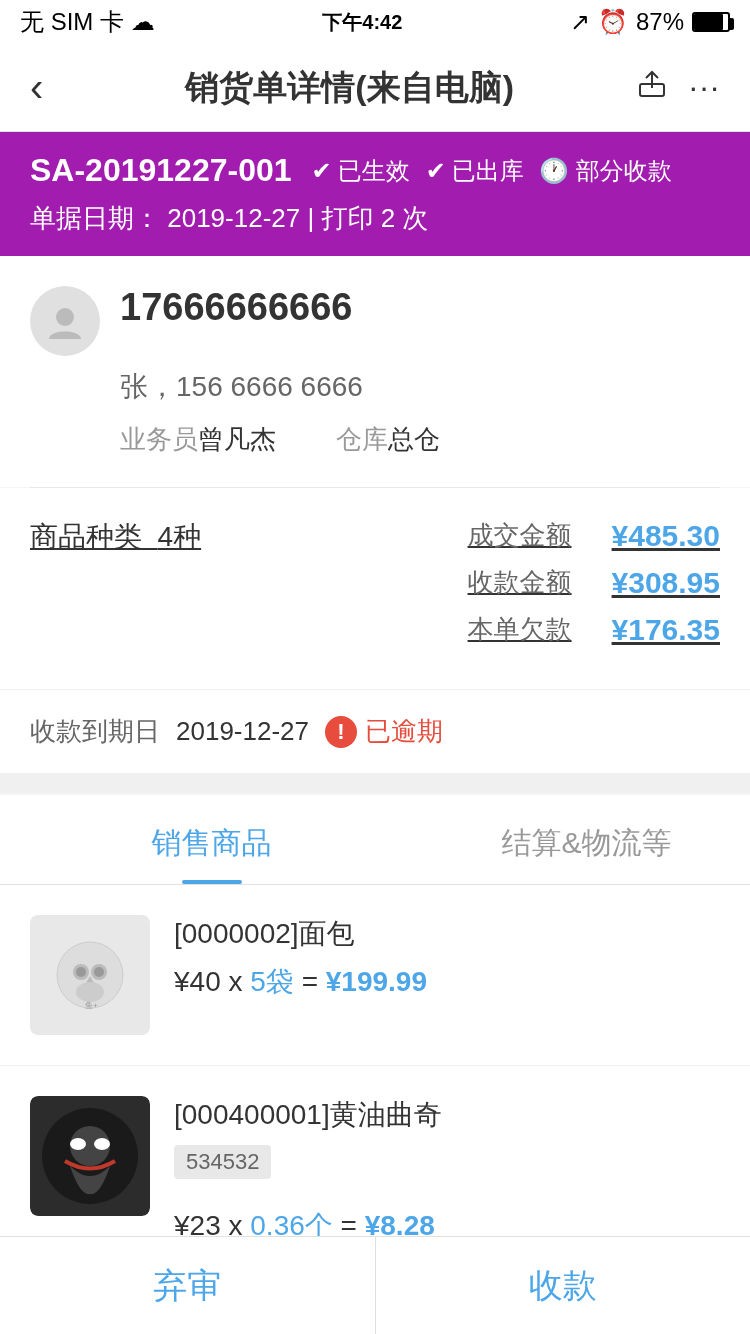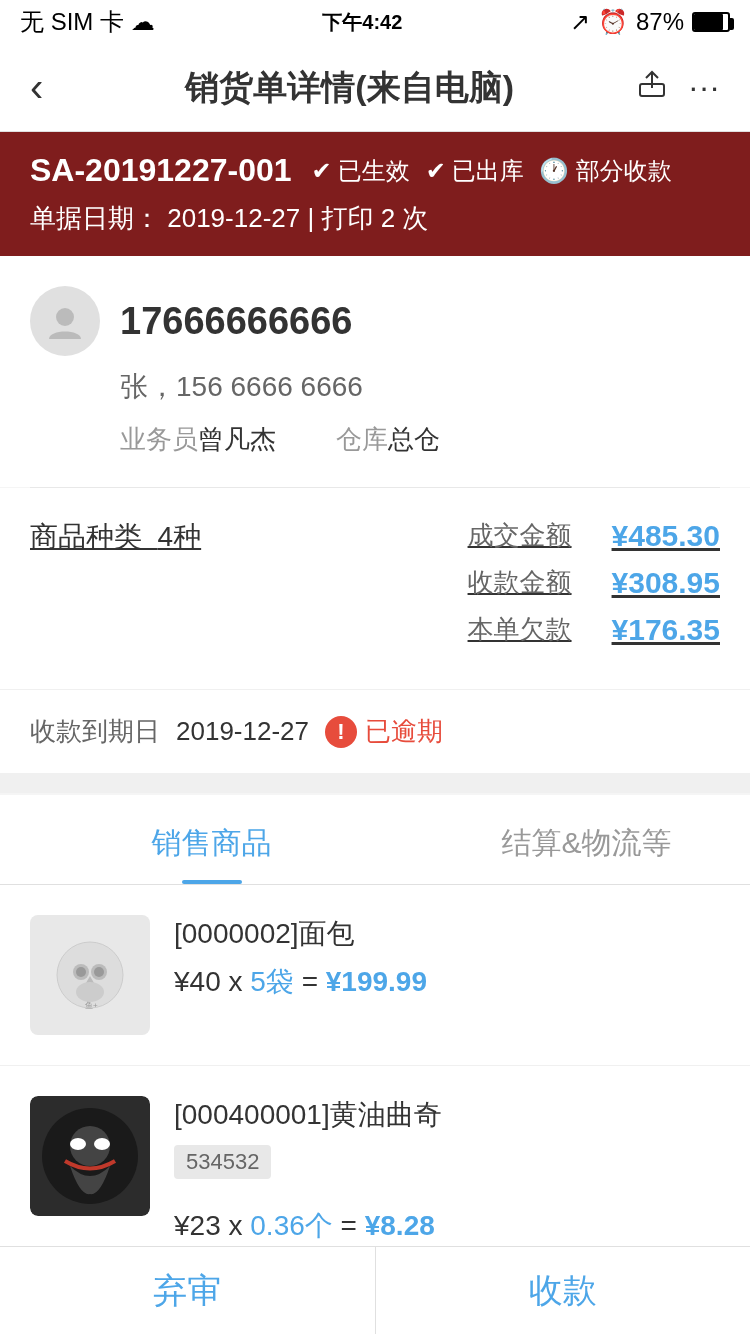--- a/index.html
+++ b/index.html
@@ -57,21 +57,21 @@
       gap: 20px;
     }
     .nav-action-icon {
       font-size: 32px;
       color: #333;
       cursor: pointer;
     }
 
     
     .order-header {
-      background: #7f1d1d;
+      background: #a21caf;
       padding: 20px 30px;
     }
     .order-header-top {
       display: flex;
       align-items: center;
       gap: 20px;
       margin-bottom: 12px;
     }
     .order-id {
       font-size: 32px;
@@ -96,21 +96,21 @@
     }
 
     
     .customer-section {
       background: #fff;
       padding: 30px;
       margin-bottom: 0;
     }
     .customer-top {
       display: flex;
-      align-items: center;
+      align-items: flex-start;
       gap: 20px;
       margin-bottom: 12px;
     }
     .customer-avatar {
       width: 70px;
       height: 70px;
       border-radius: 50%;
       background: #e0e0e0;
       display: flex;
       align-items: center;
@@ -286,21 +286,21 @@
     }
     .product-price .qty { color: #4da6e8; }
     .product-price .total { color: #4da6e8; font-weight: 600; }
 
     
     .bottom-actions {
       position: fixed;
       bottom: 0;
       left: 0;
       width: 750px;
-      height: 88px;
+      height: 98px;
       background: #fff;
       display: flex;
       border-top: 1px solid #e0e0e0;
     }
     .bottom-btn {
       flex: 1;
       display: flex;
       align-items: center;
       justify-content: center;
       font-size: 34px;

